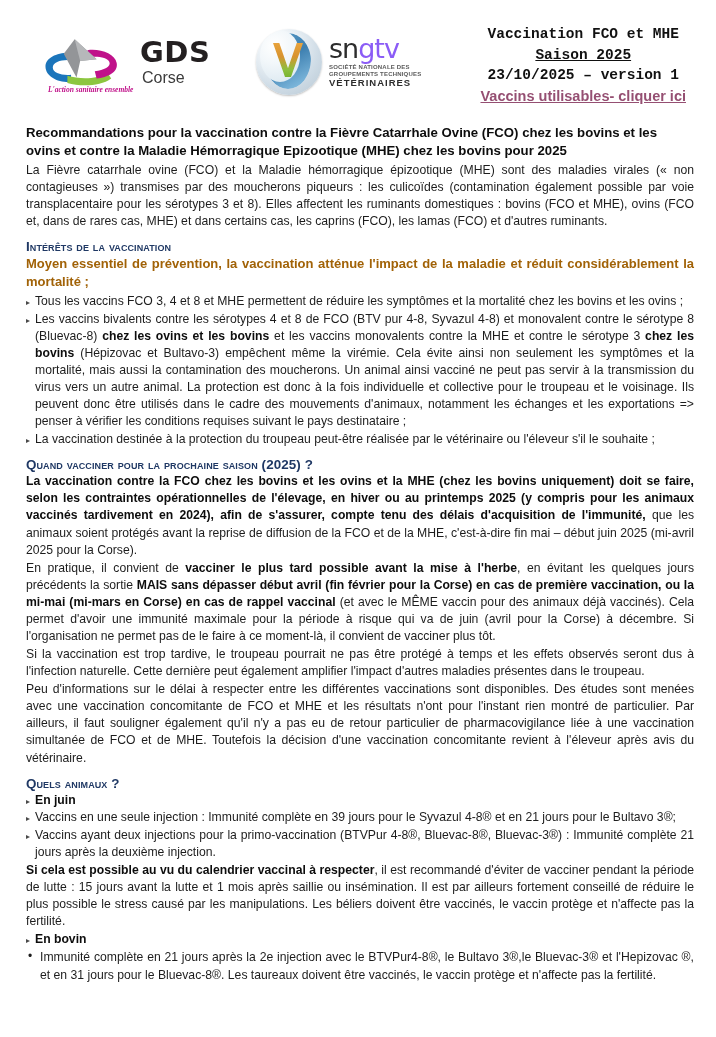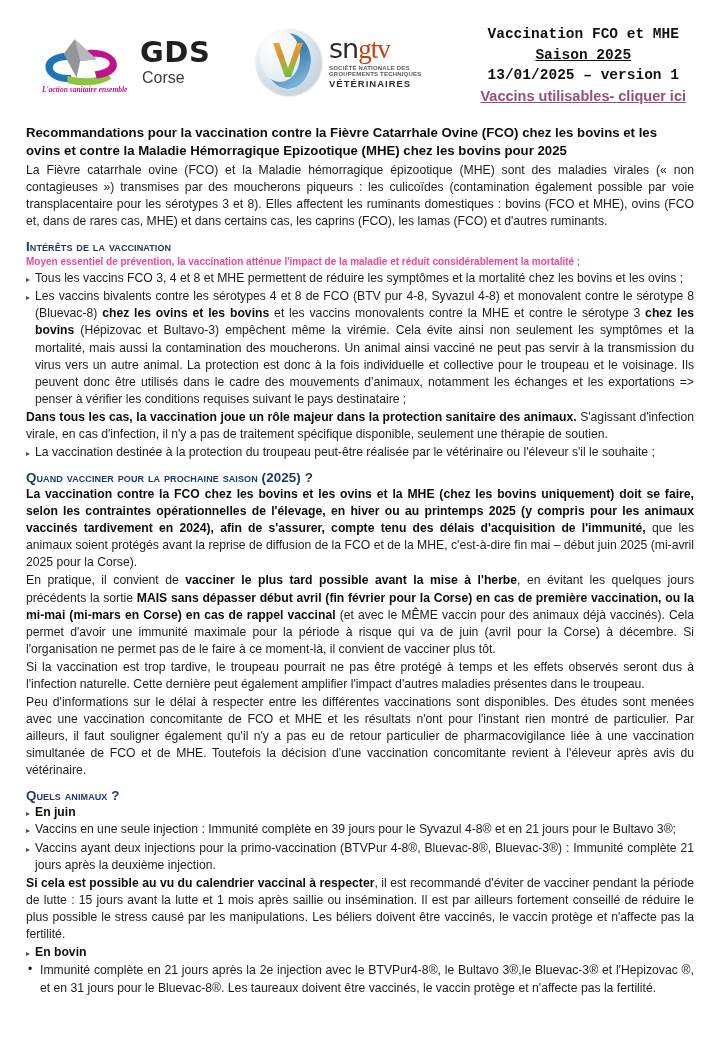--- a/index.html
+++ b/index.html
@@ -62,21 +62,21 @@
   .gds-text .gds-sub {
     font-family: "Liberation Sans", sans-serif;
     font-size: 16px;
     color: #3b3b3b;
     display: block;
     margin-top: 3px;
     margin-left: 2px;
   }
   .gds-tag {
     position: absolute;
-    left: 2px;
+    left: 8px;
     bottom: -1px;
     font-family: "Liberation Serif", serif;
     font-style: italic;
     font-weight: bold;
     font-size: 7.5px;
     color: #c0128a;
     white-space: nowrap;
   }
 
   .logo-sngtv {
@@ -121,21 +121,21 @@
   }
   .sngtv-text { margin-left: 7px; }
   .sngtv-word {
     font-family: "DejaVu Sans", sans-serif;
     font-size: 27px;
     font-weight: normal;
     letter-spacing: -1px;
     line-height: 1;
     color: #2d2d2d;
   }
-  .sngtv-word .green { color: #c2410c; font-family: Liberation Serif, serif; }
+  .sngtv-word .green { color: #8b5cf6; }
   .sngtv-lines {
     margin-top: 2px;
     line-height: 1.08;
   }
   .sngtv-lines div {
     font-family: "Liberation Sans", sans-serif;
     font-size: 6px;
     letter-spacing: 0.2px;
     color: #5a5a5a;
     font-weight: bold;
@@ -190,24 +190,24 @@
     font-family: "Liberation Sans", sans-serif;
     font-size: 12.2px;
     line-height: 1.40;
     color: #1d1d1d;
     margin: 0 0 1px 0;
     text-align: justify;
   }
 
   p.bold-para {
     font-family: "Liberation Sans", sans-serif;
-    font-size: 10px;
+    font-size: 13px;
     font-weight: bold;
     line-height: 1.40;
-    color: #ec4899;
+    color: #a16207;
     margin: 0 0 1px 0;
     text-align: justify;
   }
 
   h2.section {
     font-family: "Liberation Sans", sans-serif;
     font-variant: small-caps;
     font-weight: bold;
     font-size: 13.4px;
     color: #1f3864;
@@ -309,42 +309,41 @@
           <div>SOCIÉTÉ NATIONALE DES</div>
           <div>GROUPEMENTS TECHNIQUES</div>
           <div class="vet">VÉTÉRINAIRES</div>
         </div>
       </div>
     </div>
 
     <div class="title-block">
       <div class="t-line">Vaccination FCO et MHE</div>
       <div class="t-line t-underline">Saison 2025</div>
-      <div class="t-line">13/01/2025 – version 1</div>
+      <div class="t-line">23/10/2025 – version 1</div>
       <a class="t-link" href="#">Vaccins utilisables- cliquer ici</a>
     </div>
 
   </div>
 
   <div class="content">
 
     <h1 class="doc-title">Recommandations pour la vaccination contre la Fièvre Catarrhale Ovine (FCO) chez les bovins et les ovins et contre la Maladie Hémorragique Epizootique (MHE) chez les bovins pour 2025</h1>
 
     <p class="body">La Fièvre catarrhale ovine (FCO) et la Maladie hémorragique épizootique (MHE) sont des maladies virales (« non contagieuses ») transmises par des moucherons piqueurs : les culicoïdes (contamination également possible par voie transplacentaire pour les sérotypes 3 et 8). Elles affectent les ruminants domestiques : bovins (FCO et MHE), ovins (FCO et, dans de rares cas, MHE) et dans certains cas, les caprins (FCO), les lamas (FCO) et d'autres ruminants.</p>
 
     <h2 class="section first">Intérêts de la vaccination</h2>
 
     <p class="bold-para">Moyen essentiel de prévention, la vaccination atténue l'impact de la maladie et réduit considérablement la mortalité ;</p>
 
     <ul class="arrows">
       <li><span>Tous les vaccins FCO 3, 4 et 8 et MHE permettent de réduire les symptômes et la mortalité chez les bovins et les ovins ;</span></li>
       <li><span>Les vaccins bivalents contre les sérotypes 4 et 8 de FCO (BTV pur 4-8, Syvazul 4-8) et monovalent contre le sérotype 8 (Bluevac-8) <b>chez les ovins et les bovins</b> et les vaccins monovalents contre la MHE et contre le sérotype 3 <b>chez les bovins</b> (Hépizovac et Bultavo-3) empêchent même la virémie. Cela évite ainsi non seulement les symptômes et la mortalité, mais aussi la contamination des moucherons. Un animal ainsi vacciné ne peut pas servir à la transmission du virus vers un autre animal. La protection est donc à la fois individuelle et collective pour le troupeau et le voisinage. Ils peuvent donc être utilisés dans le cadre des mouvements d'animaux, notamment les échanges et les exportations =&gt; penser à vérifier les conditions requises suivant le pays destinataire ;</span></li>
     </ul>
 
-    <p class="body"><b>Dans tous les cas, la vaccination joue un rôle majeur dans la protection sanitaire des animaux.</b><span> S'agissant d'infection virale, en cas d'infection, il n'y a pas de traitement spécifique disponible, seulement une thérapie de soutien.</span></p>
 
     <ul class="arrows">
       <li><span>La vaccination destinée à la protection du troupeau peut-être réalisée par le vétérinaire ou l'éleveur s'il le souhaite ;</span></li>
     </ul>
 
     <h2 class="section">Quand vacciner pour la prochaine saison (2025) ?</h2>
 
     <p class="body"><b>La vaccination contre la FCO chez les bovins et les ovins et la MHE (chez les bovins uniquement) doit se faire, selon les contraintes  opérationnelles de l'élevage, en hiver ou au printemps 2025 (y compris pour les animaux vaccinés tardivement en 2024), afin de s'assurer, compte tenu des délais d'acquisition de l'immunité,</b><span> que les animaux soient protégés avant la reprise de diffusion de la FCO et de la MHE, c'est-à-dire fin mai – début juin 2025 (mi-avril 2025 pour la Corse).</span></p>
 
     <p class="body"><span>En pratique, il convient de </span><b>vacciner le plus tard possible avant la mise à l'herbe</b><span>, en évitant les quelques jours précédents la sortie </span><b>MAIS sans dépasser début avril (fin février pour la Corse) en cas de première vaccination, ou la mi-mai (mi-mars en Corse) en cas de rappel vaccinal</b><span> (et avec le MÊME vaccin pour des animaux déjà vaccinés). Cela permet d'avoir une immunité maximale pour la période à risque qui va de juin (avril pour la Corse) à décembre. Si l'organisation ne permet pas de le faire à ce moment-là, il convient de vacciner plus tôt.</span></p>

